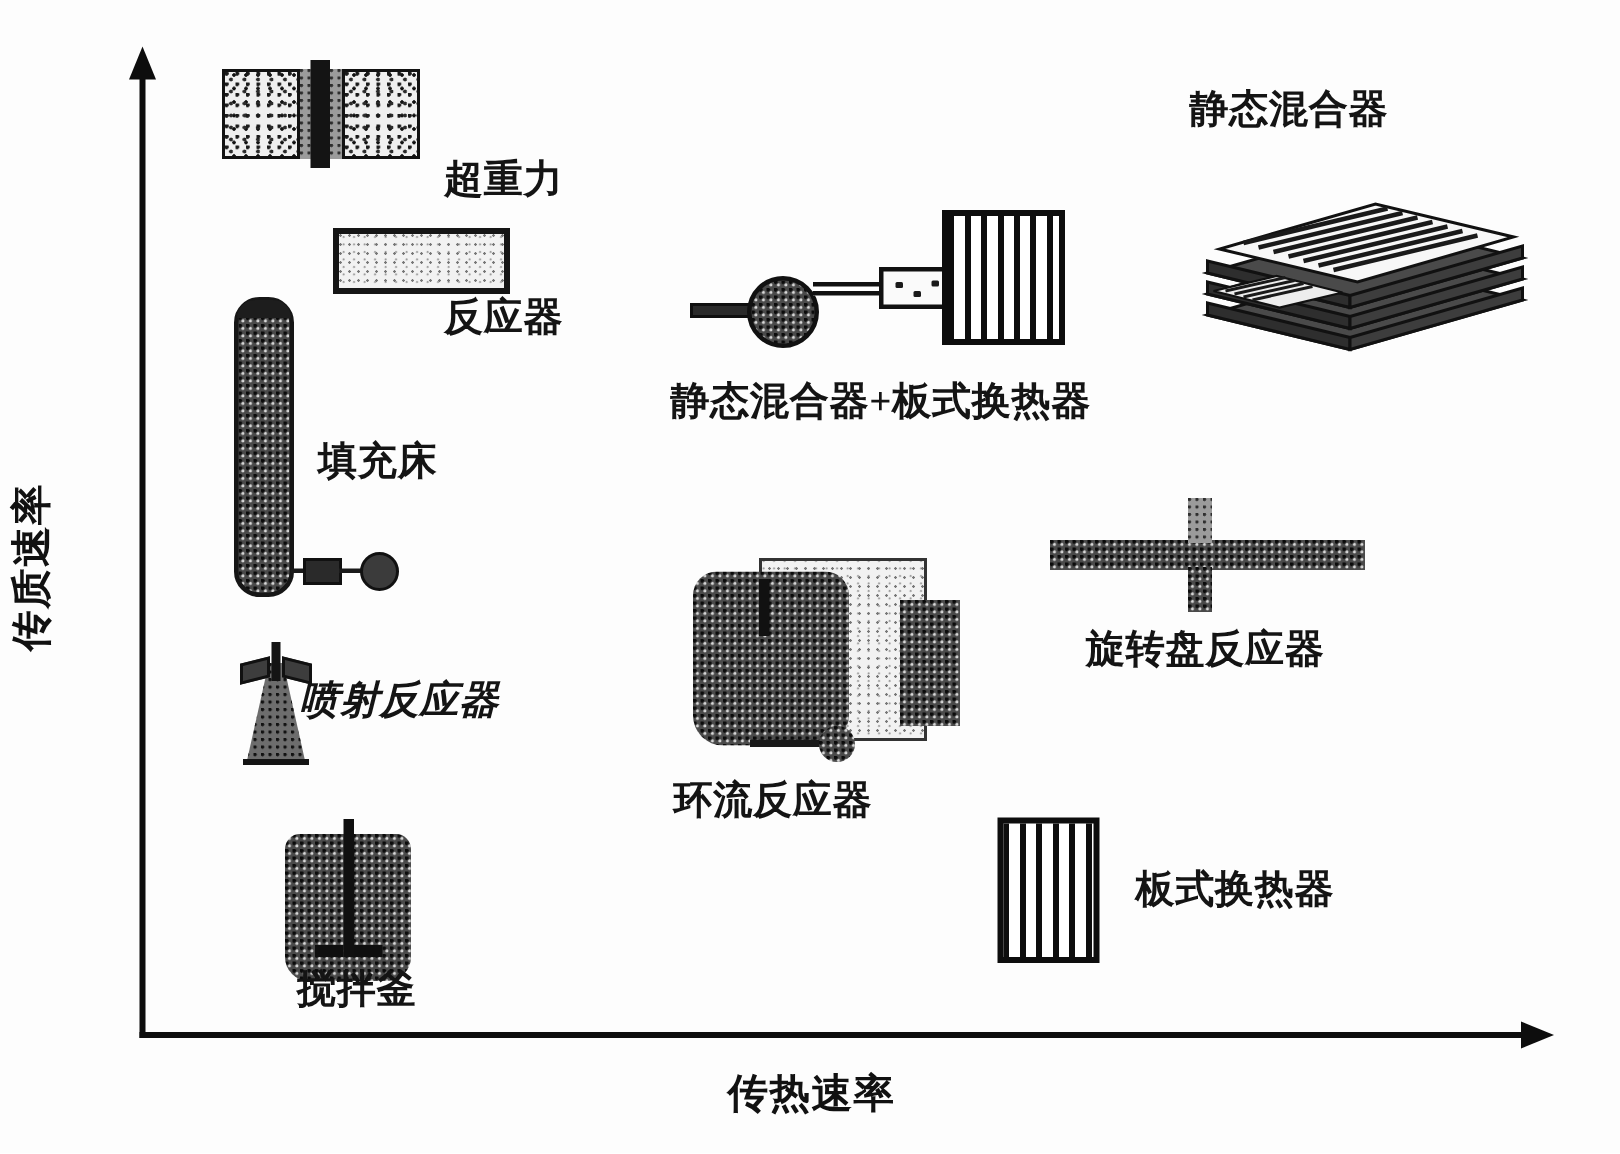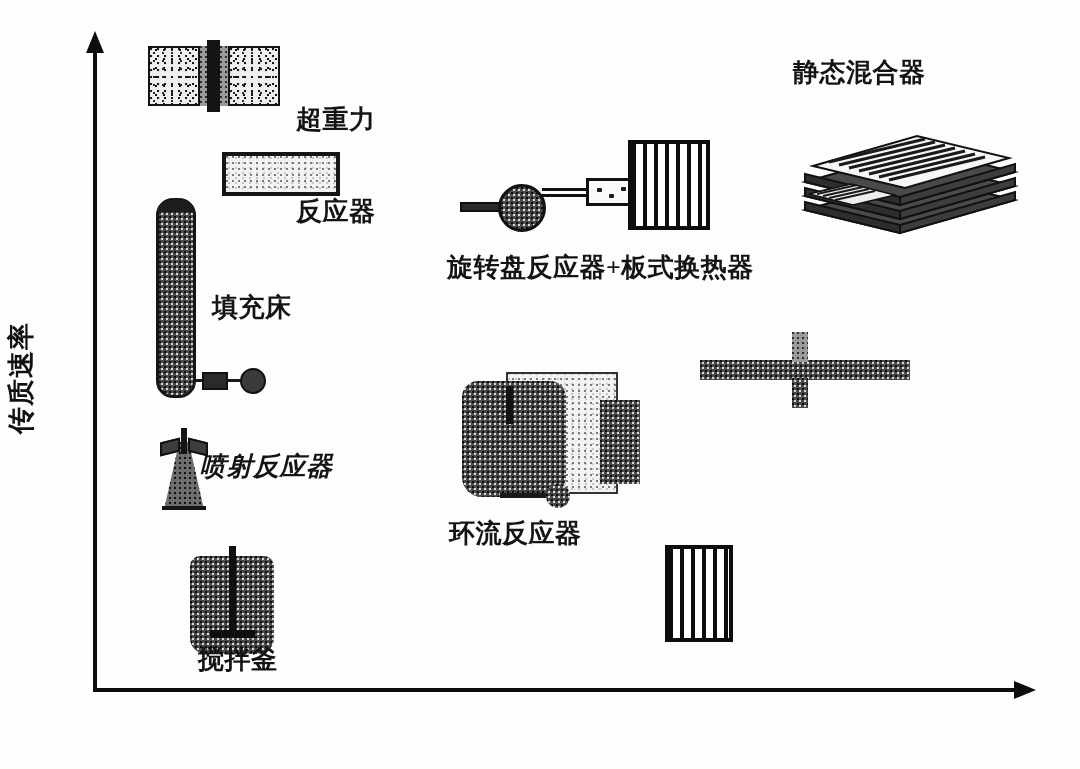--- a/index.html
+++ b/index.html
@@ -193,20 +193,21 @@
 <body>
 
 <div id="canvas">
 
   <div class="axis-line" id="y-axis-line"></div>
   <div class="axis-line" id="x-axis-line"></div>
   <div class="arrow-up"></div>
   <div class="arrow-right"></div>
 
   <div class="axis-label" id="y-axis-label">传质速率</div>
+  <div class="axis-label" id="x-axis-label">传热速率</div>
 
   <div class="fig" id="fig-hgr">
     <div class="blk-l tex-coarse"></div>
     <div class="blk-c tex-mid"></div>
     <div class="blk-r tex-coarse"></div>
     <div class="shaft"></div>
   </div>
   <div class="item-label" style="left:296px; top:44px;">
     <div>超重力</div>
     <div>反应器</div>
@@ -250,21 +251,21 @@
     <div class="mixbox">
       <div class="d" style="left:8px;  top:7px;"></div>
       <div class="d" style="left:20px; top:13px;"></div>
       <div class="d" style="left:32px; top:6px;"></div>
       <div class="d" style="left:44px; top:14px;"></div>
       <div class="d" style="left:56px; top:8px;"></div>
     </div>
     <div class="conn"></div>
     <div class="phx tex-gridlines"></div>
   </div>
-  <div class="item-label" style="left:447px; top:253px;">旋转盘反应器+板式换热器</div>
+  <div class="item-label" style="left:447px; top:253px;">静态混合器+板式换热器</div>
 
   <div class="fig" id="fig-mr">
     <svg width="230" height="120" viewBox="0 0 230 120">
 
       <g stroke="#111" stroke-width="2" fill="#4a4a4a">
         <polygon points="10,92 105,115 220,82 125,59"></polygon>
         <polygon points="10,84 105,107 105,115 10,92" fill="#2e2e2e"></polygon>
         <polygon points="105,107 220,74 220,82 105,115" fill="#3d3d3d"></polygon>
         <polygon points="10,78 105,101 220,68 125,45"></polygon>
         <polygon points="10,70 105,93 105,101 10,78" fill="#2e2e2e"></polygon>
@@ -294,29 +295,31 @@
       </g>
     </svg>
   </div>
   <div class="item-label" style="left:793px; top:58px;">静态混合器</div>
 
   <div class="fig" id="fig-rdr">
     <div class="disc tex-dense"></div>
     <div class="shaft-up tex-mid"></div>
     <div class="shaft-dn tex-dense"></div>
   </div>
+  <div class="item-label" style="left:724px; top:418px;">旋转盘反应器</div>
 
   <div class="fig" id="fig-lr">
     <div class="panel tex-light"></div>
     <div class="panel-b"></div>
     <div class="vessel tex-dense"></div>
     <div class="neck"></div>
     <div class="hx tex-dense"></div>
     <div class="pipe"></div>
     <div class="pump tex-dense"></div>
   </div>
   <div class="item-label" style="left:449px; top:519px;">环流反应器</div>
 
   <div class="fig" id="fig-phx">
     <div class="box tex-gridlines"></div>
   </div>
+  <div class="item-label" style="left:757px; top:578px;">板式换热器</div>
 
 </div>
 
 </body></html>

